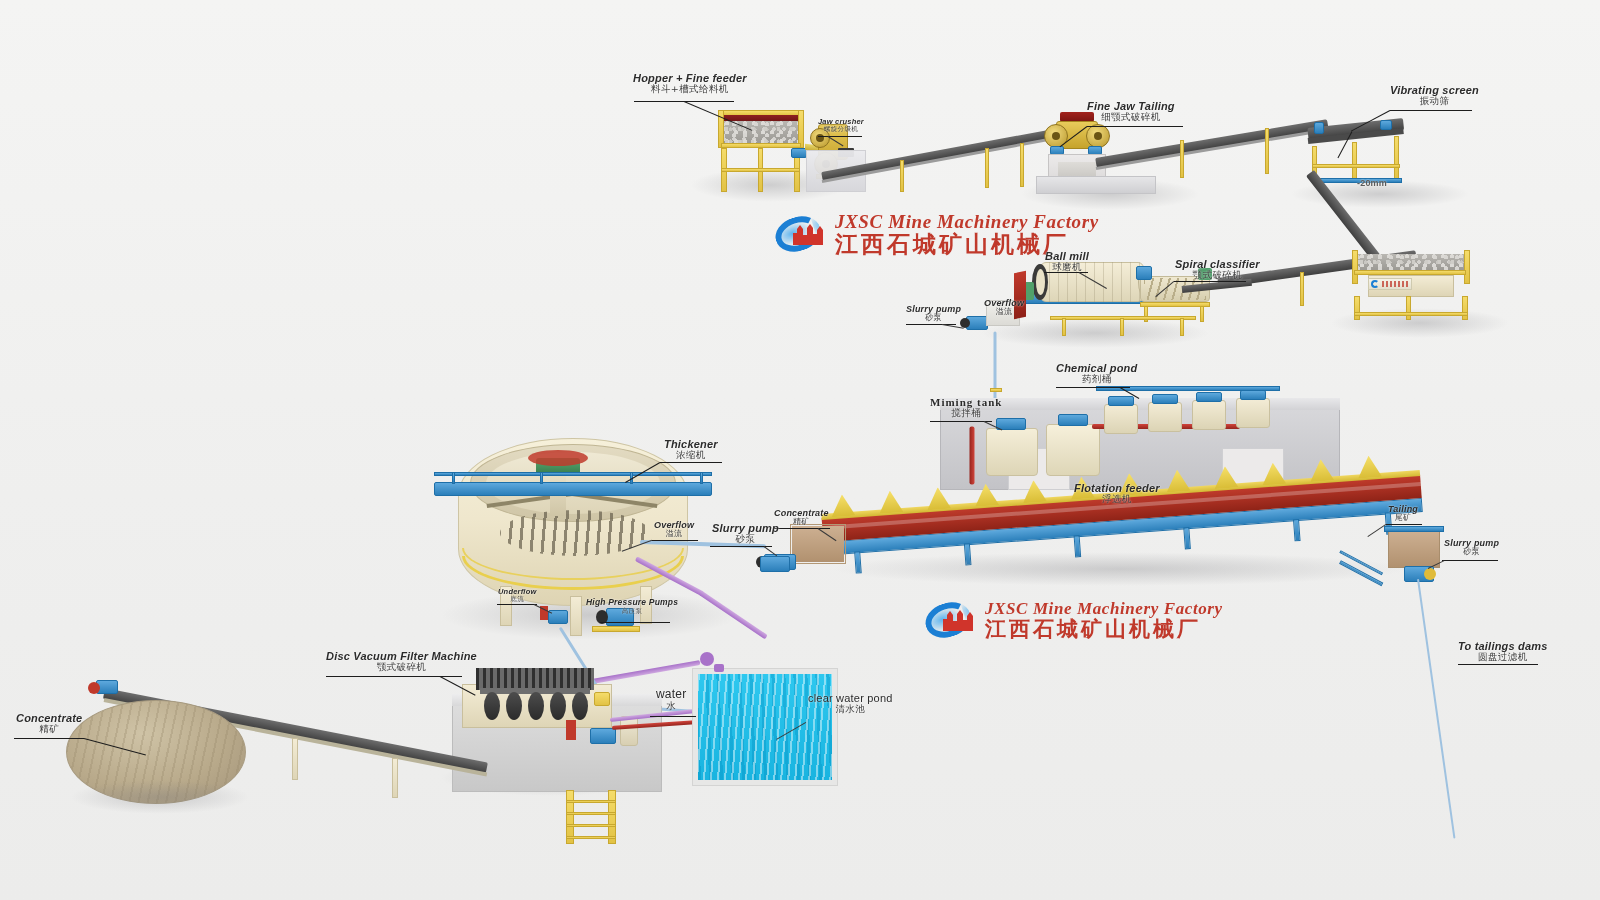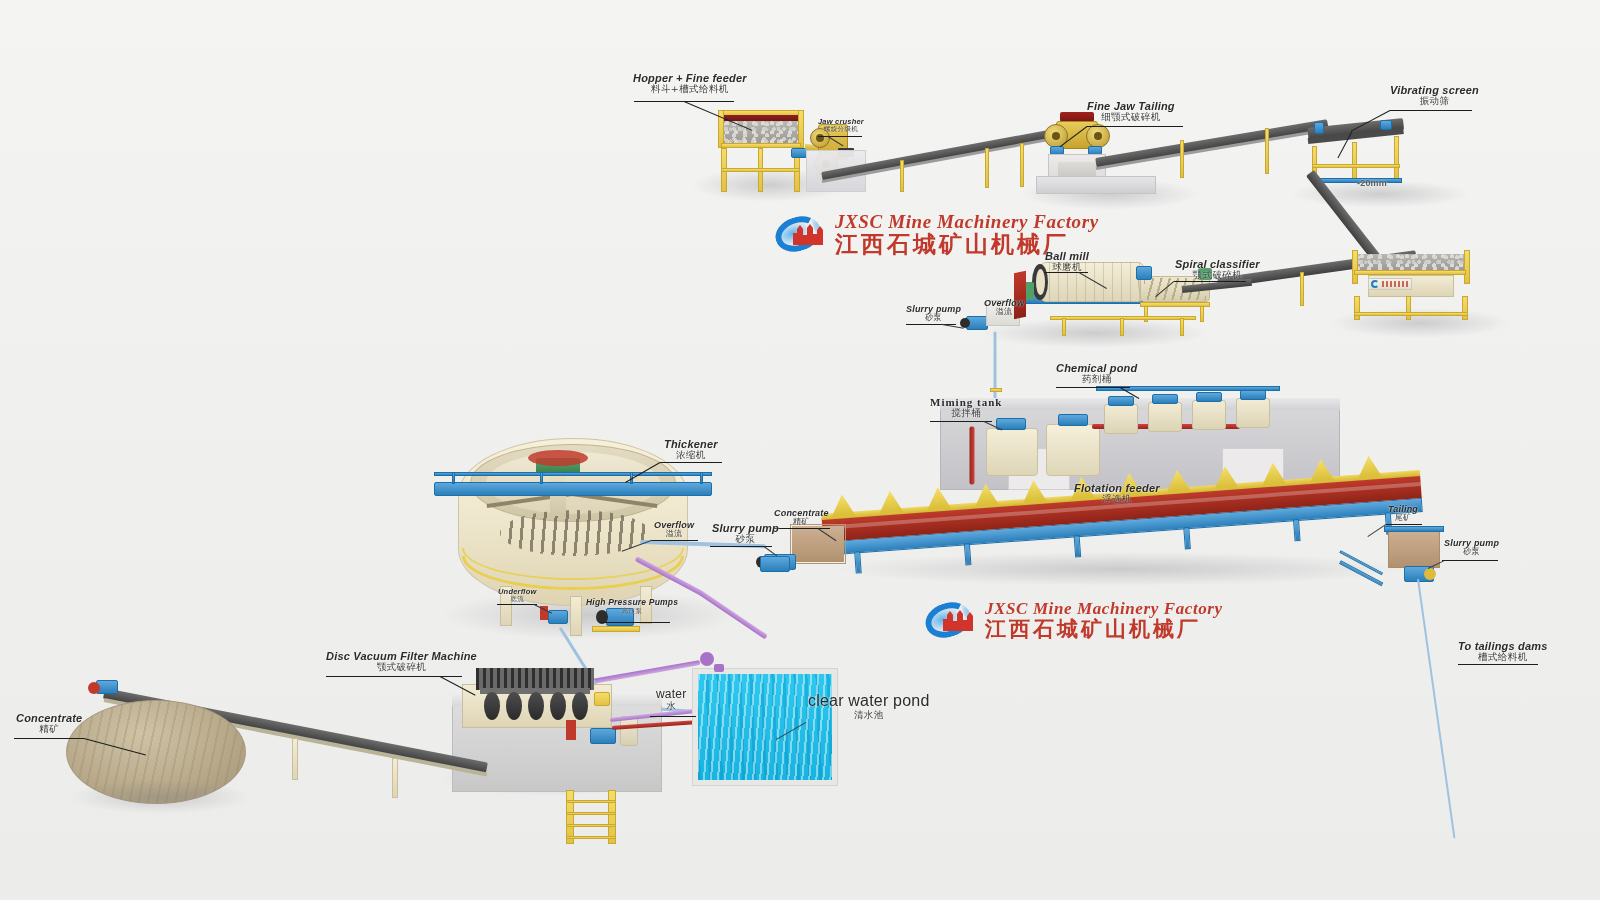--- a/index.html
+++ b/index.html
@@ -410,21 +410,21 @@
 
   <div class="label small" style="left:1444px;top:538px;">
     <span class="en">Slurry pump</span>
     <span class="cn">砂泵</span>
   </div>
   <div class="underline" style="left:1442px;top:560px;width:56px;height:.8px;"></div>
   <div class="lead thin" style="left:1428px;top:568px;width:18px;transform:rotate(-26deg);"></div>
 
   <div class="label" style="left:1458px;top:640px;">
     <span class="en">To tailings dams</span>
-    <span class="cn">槽式给料机</span>
+    <span class="cn">圆盘过滤机</span>
   </div>
   <div class="underline" style="left:1458px;top:664px;width:80px;height:.8px;"></div>
 
   <div class="part shadow-blob" style="left:440px;top:590px;width:300px;height:50px;"></div>
 
   <div class="part" style="left:458px;top:438px;width:230px;height:168px;border-radius:50% / 34%;
               background:linear-gradient(180deg,#f6f0da 0%,#efe7cd 48%,#ded4b3 100%);
               border:1px solid #cec5a4;"></div>
   <div class="part" style="left:470px;top:444px;width:206px;height:78px;border-radius:50%;
               background:linear-gradient(180deg,#e3dbc2,#cfc5a6);border:1px solid #c0b694;"></div>
@@ -565,21 +565,21 @@
   <div class="underline" style="left:326px;top:676px;width:136px;"></div>
   <div class="lead" style="left:440px;top:676px;width:40px;transform:rotate(28deg);"></div>
 
   <div class="label" style="left:656px;top:688px;">
     <span class="en" style="font-style:normal;font-weight:400;font-size:12px;">water</span>
     <span class="cn">水</span>
   </div>
   <div class="underline" style="left:650px;top:716px;width:46px;height:.8px;"></div>
 
   <div class="label" style="left:808px;top:692px;">
-    <span class="en" style="font-style:normal;font-weight:400;font-size:16px;">clear water pond</span>
+    <span class="en" style="font-style:normal;font-weight:400;font-size:11px;">clear water pond</span>
     <span class="cn">清水池</span>
   </div>
   <div class="lead thin" style="left:806px;top:722px;width:34px;transform:rotate(150deg);"></div>
 
   <div class="label" style="left:16px;top:712px;">
     <span class="en">Concentrate</span>
     <span class="cn">精矿</span>
   </div>
   <div class="underline" style="left:14px;top:738px;width:70px;"></div>
   <div class="lead" style="left:84px;top:738px;width:64px;transform:rotate(15deg);"></div>

